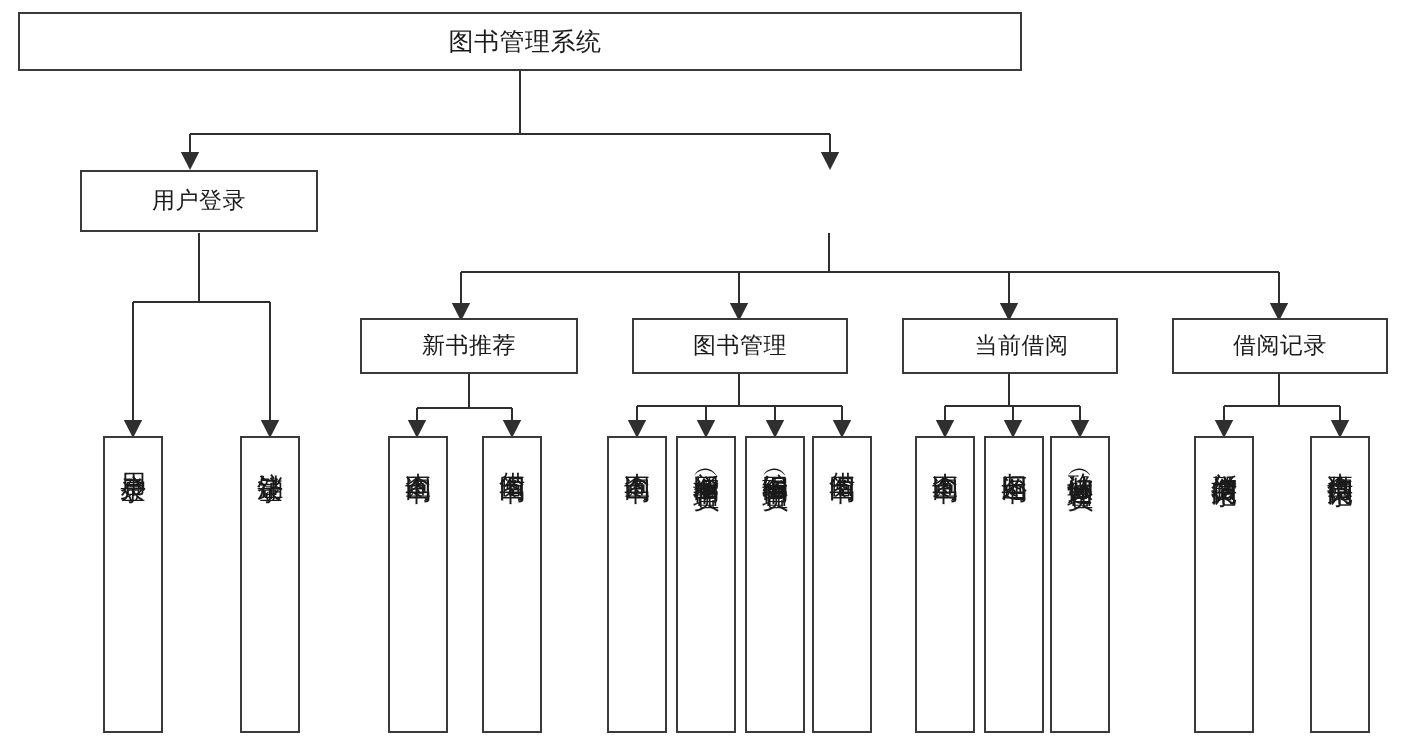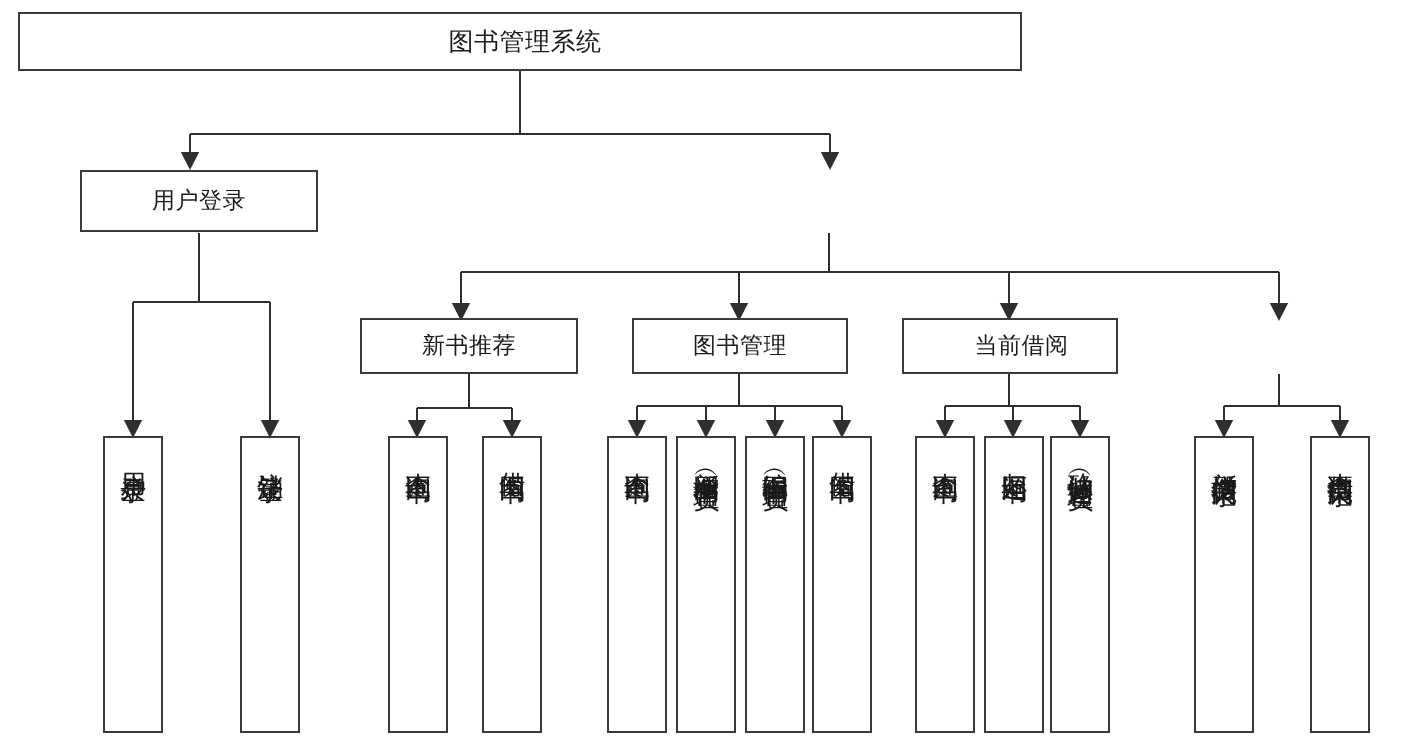--- a/index.html
+++ b/index.html
@@ -139,20 +139,23 @@
   </div>
 
   <div class="node h-node" style="left:632px; top:318px; width:216px; height:56px;">
     <span class="lbl">图书管理</span>
   </div>
 
   <div class="node h-node" style="left:902px; top:318px; width:216px; height:56px;padding-left:23px;">
     <span class="lbl">当前借阅</span>
   </div>
 
+  <div class="node h-node" style="left:1172px; top:318px; width:216px; height:56px;">
+    <span class="lbl">借阅记录</span>
+  </div>
 
   <div class="node v-node" style="left:103px; top:436px; width:60px; height:297px;">
     <span class="lbl">用户登录</span>
   </div>
   <div class="node v-node" style="left:240px; top:436px; width:60px; height:297px;">
     <span class="lbl">注销登录</span>
   </div>
 
   <div class="node v-node" style="left:388px; top:436px; width:60px; height:297px;">
     <span class="lbl">查询图书</span>

